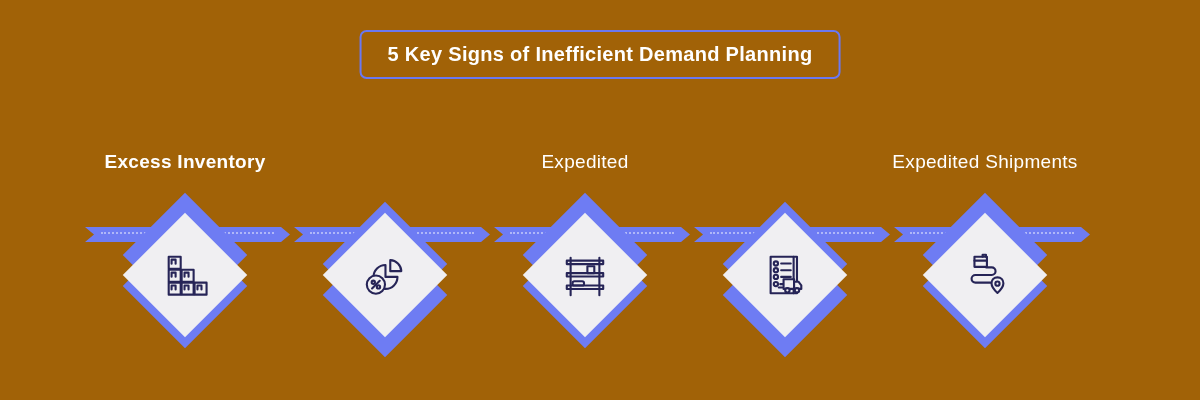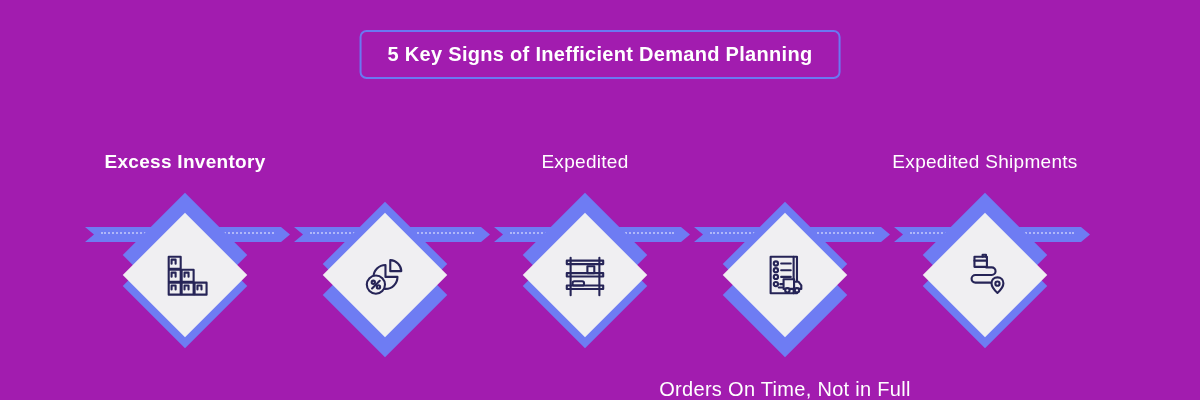--- a/index.html
+++ b/index.html
@@ -1,18 +1,18 @@
 <!DOCTYPE html>
 <html><head>
 <meta charset="utf-8">
 <style>
   html,body{margin:0;padding:0;background:#211f4c;}
   .canvas{
     position:relative;width:1200px;height:400px;overflow:hidden;
-    background:#a21caf;
+    background:#a16207;
     font-family:"Liberation Sans", sans-serif;
     -webkit-font-smoothing:antialiased;
   }
   
   .title-box{
     position:absolute;left:50%;top:30px;transform:translateX(-50%);
     border:2px solid #6a78f2;border-radius:7px;
     padding:11px 26px;white-space:nowrap;
   }
   .title-box span{
@@ -109,21 +109,20 @@
       <line x1="39" y1="6" x2="39" y2="45"></line>
       <rect x="5" y="9" width="38" height="3.6"></rect>
       <rect x="5" y="22" width="38" height="3.6"></rect>
       <rect x="5" y="35" width="38" height="3.6"></rect>
       <rect x="26.5" y="14.8" width="7.2" height="7.2"></rect>
       <rect x="11" y="30.5" width="12" height="4.5" rx="2"></rect>
     </svg>
   </div>
 
   <div class="module down" style="left:723px">
-    <div class="label bottom">Orders On Time, Not in Full</div>
     <div class="d arrow"></div>
     <div class="d shadow"></div>
     <div class="d face"></div>
     <svg class="icon" viewBox="0 0 48 48">
       <rect x="9" y="5" width="24" height="38"></rect>
       <path d="M33 5 h3.5 v38 h-3.5"></path>
       <circle cx="14.5" cy="12" r="2.2"></circle>
         <path d="M20 12 H30"></path>
       <circle cx="14.5" cy="19" r="2.2"></circle>
         <path d="M20 19 H30"></path>

